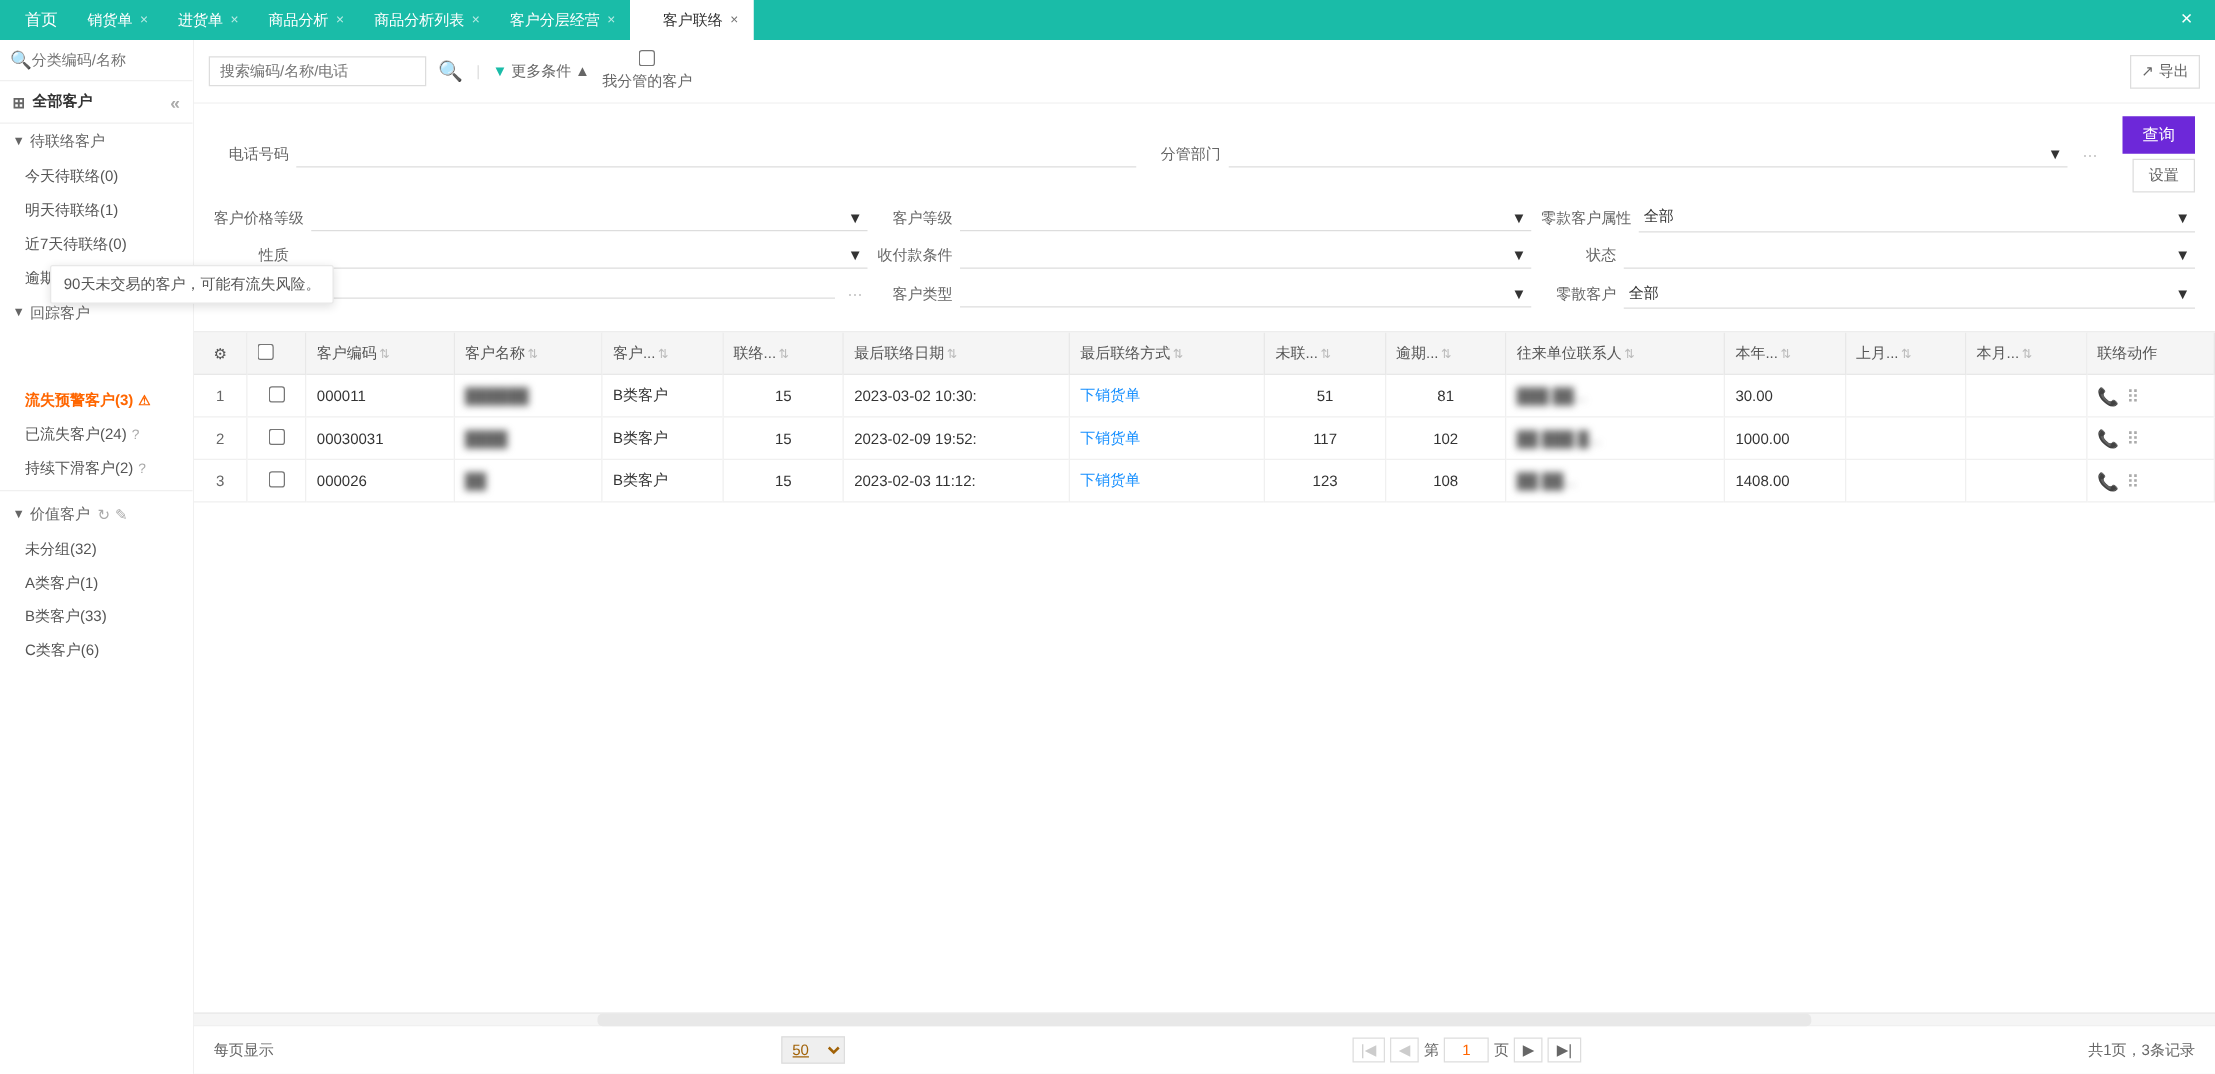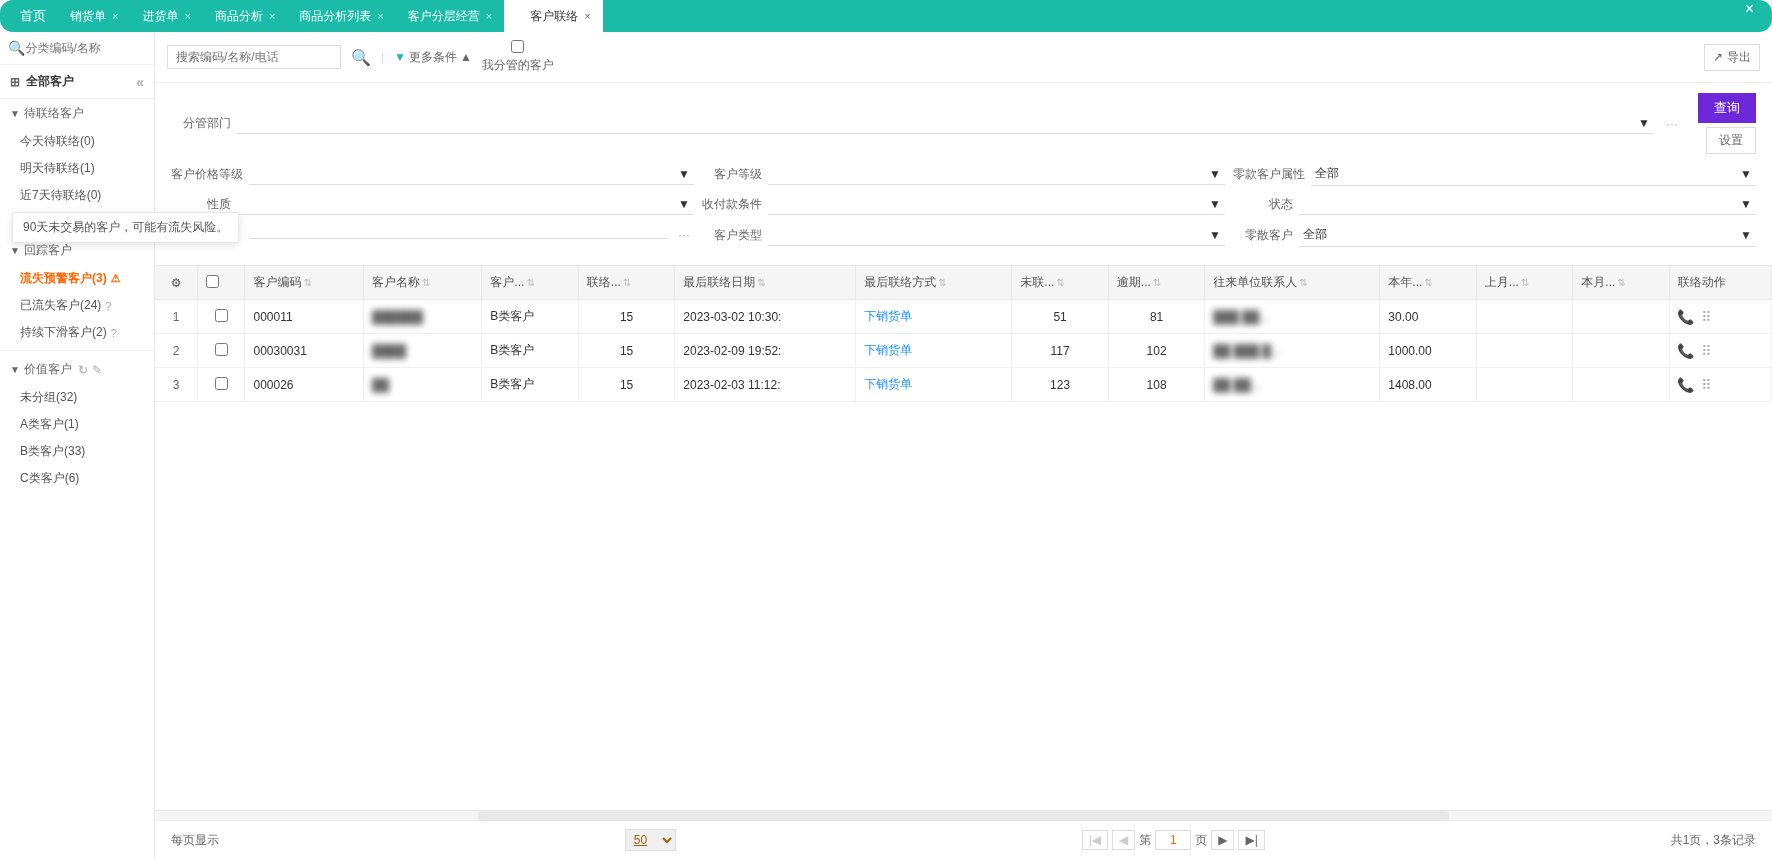--- a/index.html
+++ b/index.html
@@ -3,24 +3,23 @@
   <meta charset="utf-8">
   <style>
     * { box-sizing: border-box; margin: 0; padding: 0; font-family: 'Microsoft YaHei', Arial, sans-serif; font-size: 12px; }
     body { background: #f5f5f5; overflow: hidden; width: 1772px; height: 859px; }
 
     
     .top-nav {
       background: #1abca8;
       height: 32px;
       display: flex;
-      align-items: flex-start;
+      align-items: center;
       padding: 0 8px;
       color: white;
-      border-radius: 13px;
     }
     .top-nav .nav-tab {
       display: inline-flex;
       align-items: center;
       padding: 0 12px;
       height: 32px;
       color: white;
       cursor: pointer;
       font-size: 13px;
       white-space: nowrap;
@@ -379,21 +378,21 @@
     
     .sidebar-tooltip {
       position: absolute;
       background: white;
       border: 1px solid #e8e8e8;
       padding: 6px 10px;
       color: #555;
       font-size: 12px;
       box-shadow: 0 2px 8px rgba(0,0,0,0.12);
       z-index: 200;
-      left: 12px;
+      left: 40px;
       top: 212px;
       white-space: nowrap;
       border-radius: 2px;
     }
 
     .filter-row-btn-col {
       display: flex;
       flex-direction: column;
       gap: 4px;
       align-items: flex-end;
@@ -463,21 +462,21 @@
     </div>
 
     <div class="sidebar-section-title" style="position:relative;">
       <span class="arrow">▼</span>
       <span>回踪客户</span>
     </div>
 
     <div class="sidebar-tooltip">
       <span>90天未交易的客户，可能有流失风险。</span>
     </div>
-    <div class="sidebar-item active" style="">
+    <div class="sidebar-item active" style="margin-top: 42px;">
       <span>流失预警客户(3)</span>
       <span class="warn-icon">⚠</span>
     </div>
     <div class="sidebar-item">
       <span>已流失客户(24)</span>
       <span class="warn-icon" style="color:#aaa;">?</span>
     </div>
     <div class="sidebar-item">
       <span>持续下滑客户(2)</span>
       <span class="warn-icon" style="color:#aaa;">?</span>
@@ -522,20 +521,24 @@
       </div>
       <div class="export-btn">
         <span>↗</span>
         <span>导出</span>
       </div>
     </div>
 
     <div class="advanced-filter">
 
       <div class="filter-row">
+        <div class="filter-field">
+          <span class="filter-label">电话号码</span>
+          <input class="filter-input" type="text" style="">
+        </div>
         <div class="filter-field">
           <span class="filter-label">分管部门</span>
           <div class="filter-select">
             <span></span>
             <span>▼</span>
           </div>
         </div>
         <span class="filter-more">···</span>
         <div class="filter-row-btn-col">
           <button class="query-btn">查询</button>

